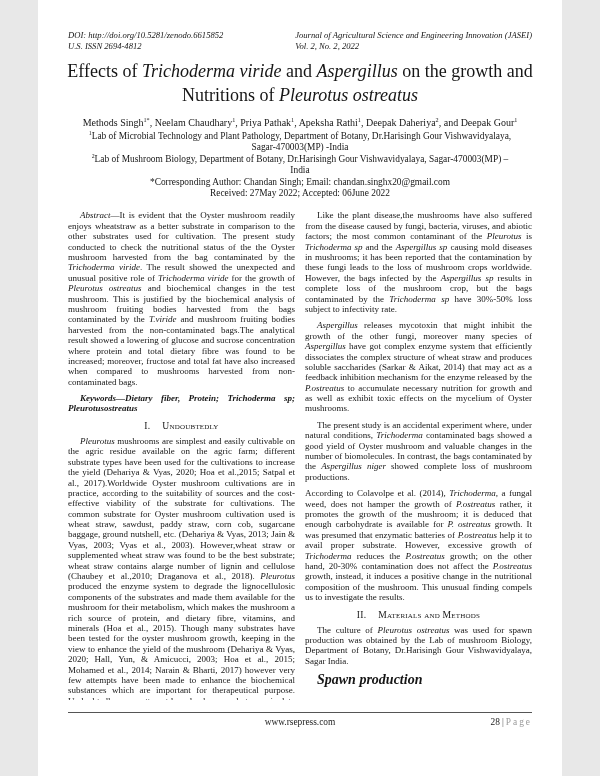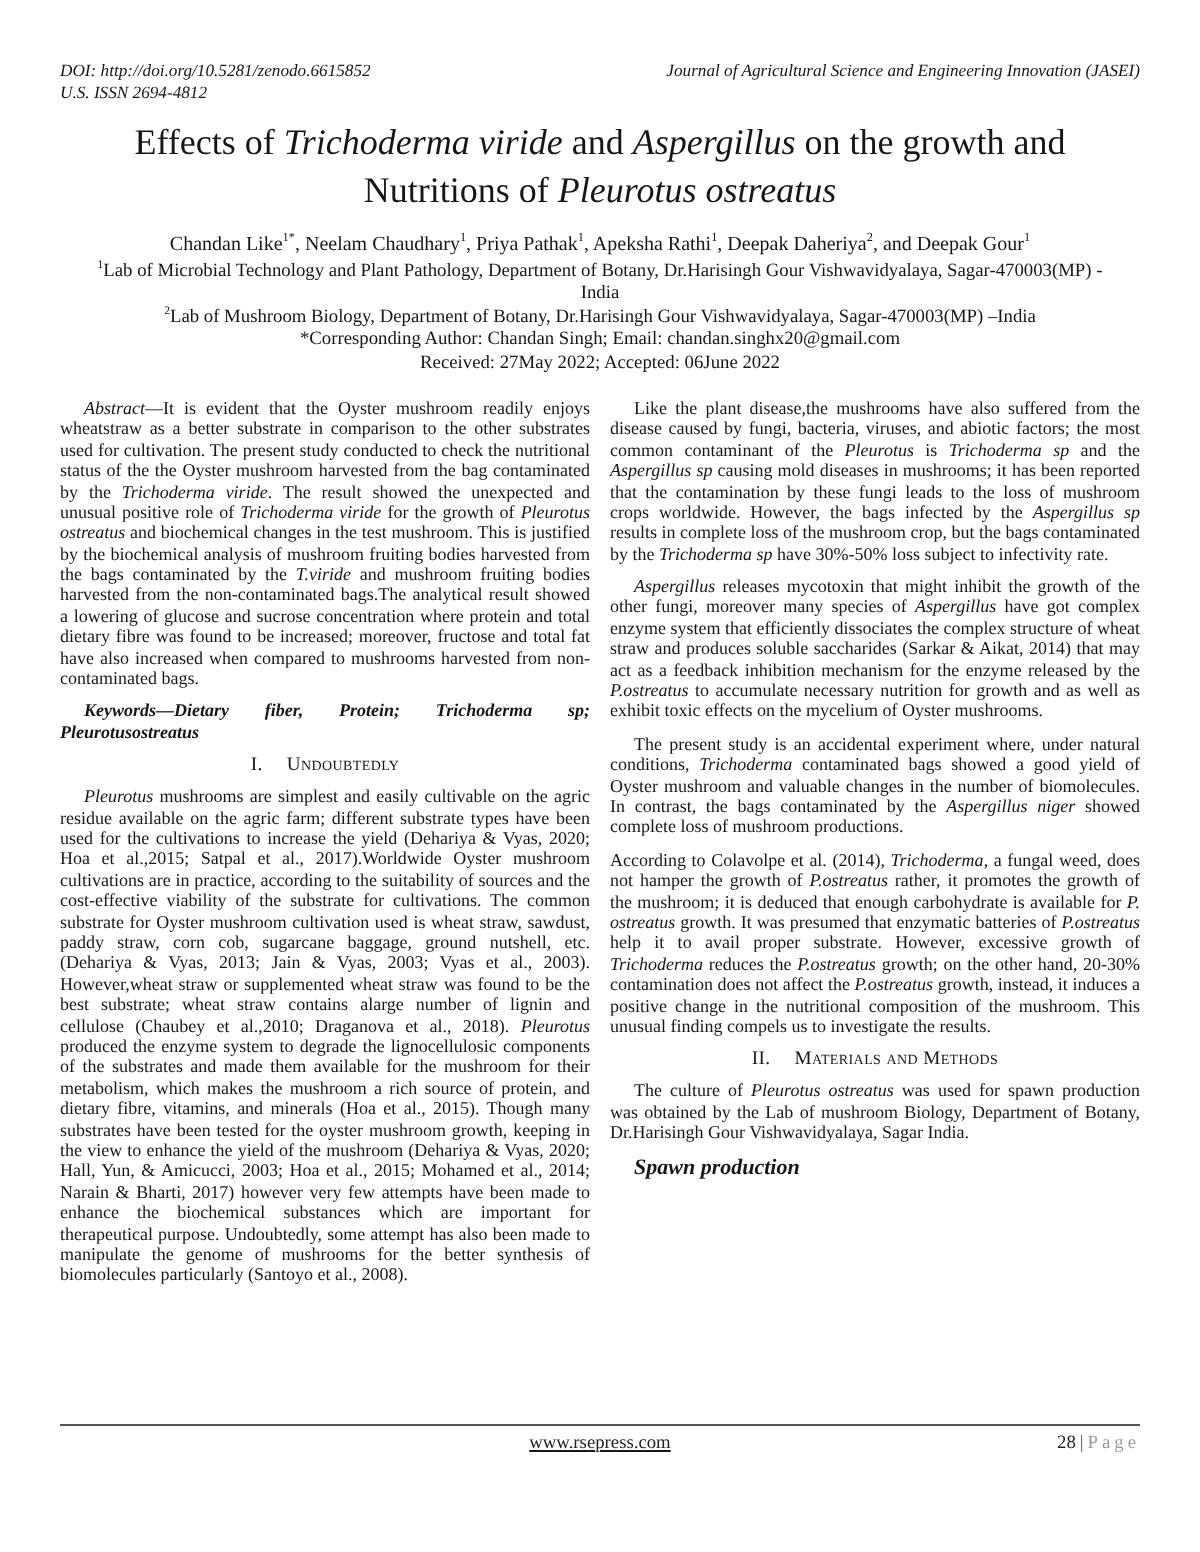--- a/index.html
+++ b/index.html
@@ -1,17 +1,17 @@
 <!DOCTYPE html>
 <html><head>
 <meta charset="utf-8">
 <style>
   html,body{margin:0;padding:0;background:#e8e8e8;}
   .page{
-    position:relative;width:600px;height:776px;background:#ffffff;
+    position:relative;width:524px;height:776px;background:#ffffff;
     font-family:"Liberation Serif", serif;color:#161616;overflow:hidden;
     margin:0 auto;box-sizing:border-box;
   }
   .it{font-style:italic;}
   sup{font-size:0.62em;vertical-align:super;line-height:0;}
 
   .top-header{
     display:flex;justify-content:space-between;align-items:flex-start;
     margin:30px 30px 0 30px;font-size:8.6px;font-style:italic;line-height:1.3;
   }
@@ -39,51 +39,52 @@
   .col p{margin:0 0 6px 0;text-indent:12px;}
   .col p.noindent{text-indent:0;}
   .abstract{font-weight:normal;}
   .keywords{font-weight:bold;font-style:italic;}
   .sec-heading{
     font-size:9.6px;font-weight:normal;text-align:center;margin:3px 0 5px 0;
     font-variant:small-caps;letter-spacing:0.2px;
   }
   .sec-heading .sec-num{margin-right:12px;font-variant:normal;}
   .subheading{
-    font-size:11px;font-weight:bold;font-style:italic;text-align:left;
+    font-size:14px;font-weight:bold;font-style:italic;text-align:left;
     margin:2px 0 4px 0;text-indent:12px;
   }
 
   .footer{
     position:absolute;left:30px;right:30px;top:712px;
-    border-top:1px solid #555;padding-top:4px;font-size:9.4px;text-decoration:underline;
+    border-top:1px solid #555;padding-top:4px;font-size:9.4px;
   }
   .footer .site{display:block;text-align:center;color:#222;}
   .footer .pageno{position:absolute;right:0;top:4px;color:#222;}
   .footer .pageword{color:#9a9a9a;letter-spacing:2px;}
   .footer .sep{margin:0 2px;color:#555;}
 </style>
 </head>
 <body>
 
 <div class="page">
 
   <header class="top-header">
     <div class="hl">
       <div>DOI: http://doi.org/10.5281/zenodo.6615852</div>
       <div>U.S. ISSN 2694-4812</div>
     </div>
     <div class="hr">
       <div>Journal of Agricultural Science and Engineering Innovation (JASEI)</div>
+      <div>Vol. 2, No. 2, 2022</div>
     </div>
   </header>
 
   <h1 class="title"><span>Effects of </span><span class="it">Trichoderma viride</span><span> and </span><span class="it">Aspergillus</span><span> on the growth and Nutritions of </span><span class="it">Pleurotus ostreatus</span></h1>
 
-  <div class="authors"><span>Chandan Like</span><sup>1*</sup><span>, Neelam Chaudhary</span><sup>1</sup><span>, Priya Pathak</span><sup>1</sup><span>, Apeksha Rathi</span><sup>1</sup><span>, Deepak Daheriya</span><sup>2</sup><span>, and Deepak Gour</span><sup>1</sup></div>
+  <div class="authors"><span>Methods Singh</span><sup>1*</sup><span>, Neelam Chaudhary</span><sup>1</sup><span>, Priya Pathak</span><sup>1</sup><span>, Apeksha Rathi</span><sup>1</sup><span>, Deepak Daheriya</span><sup>2</sup><span>, and Deepak Gour</span><sup>1</sup></div>
 
   <div class="affil-block">
     <div><sup>1</sup><span>Lab of Microbial Technology and Plant Pathology, Department of Botany,  Dr.Harisingh Gour Vishwavidyalaya, Sagar-470003(MP) -India</span></div>
     <div><sup>2</sup><span>Lab of Mushroom Biology, Department of Botany,  Dr.Harisingh Gour Vishwavidyalaya, Sagar-470003(MP) –India</span></div>
     <div>*Corresponding Author: Chandan Singh; Email: chandan.singhx20@gmail.com</div>
     <div>Received: 27May 2022;  Accepted: 06June 2022</div>
   </div>
 
   <main class="columns">
 

